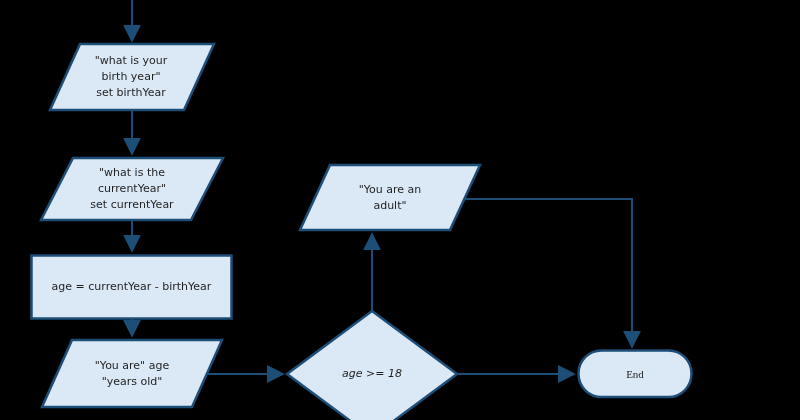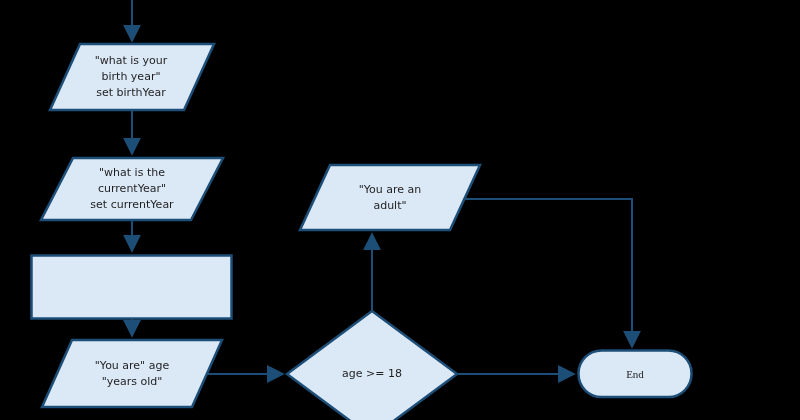--- a/index.html
+++ b/index.html
@@ -79,19 +79,20 @@
       <rect class="shape" x="578.5" y="350.5" width="113" height="46.5" rx="23" ry="23"></rect>
     </g>
   </svg>
 
   <div class="label" style="left:48px; top:44px; width:166px; height:66px;">"what is your
 birth year"
 set birthYear</div>
   <div class="label" style="left:41px; top:158px; width:182px; height:62px;">"what is the
 currentYear"
 set currentYear</div>
+  <div class="label" style="left:31px; top:255px; width:201px; height:64px;">age = currentYear - birthYear</div>
   <div class="label" style="left:42px; top:340px; width:180px; height:67px;">"You are" age
 "years old"</div>
-  <div class="label" style="left:287px; top:344px; width:170px; height:60px;">age &gt;= 18</div>
+  <div class="label" style="left:287px; top:344px; width:170px; height:60px;font-style:italic;">age &gt;= 18</div>
   <div class="label" style="left:300px; top:165px; width:180px; height:65px;">"You are an
 adult"</div>
   <div class="label" style="left:578px; top:350px; width:114px; height:47px;font-family:Liberation Serif, serif;">End</div>
 </div>
 
 </body></html>

